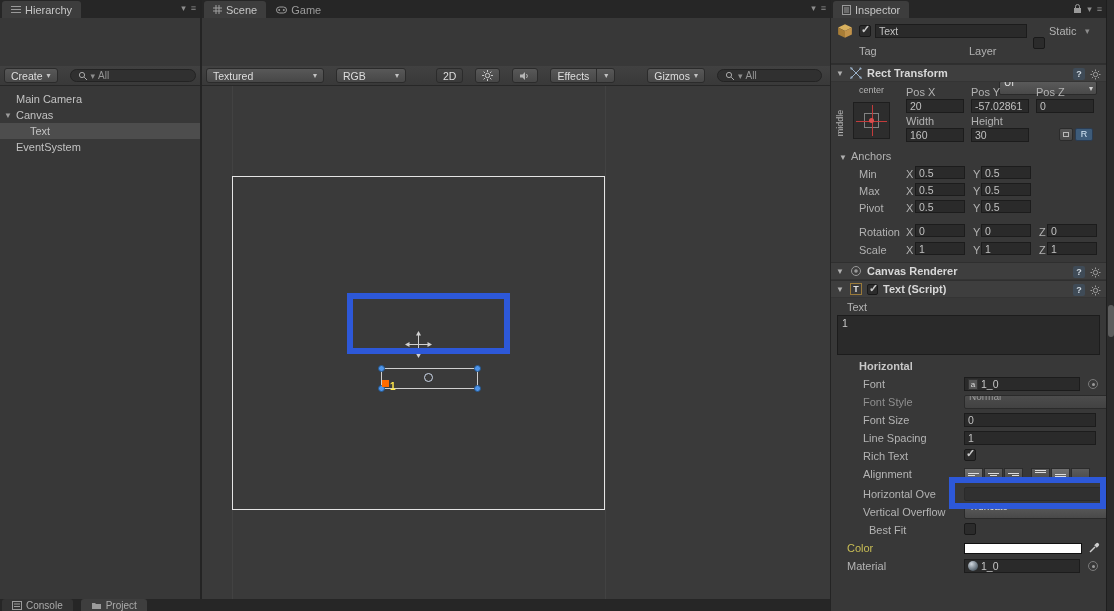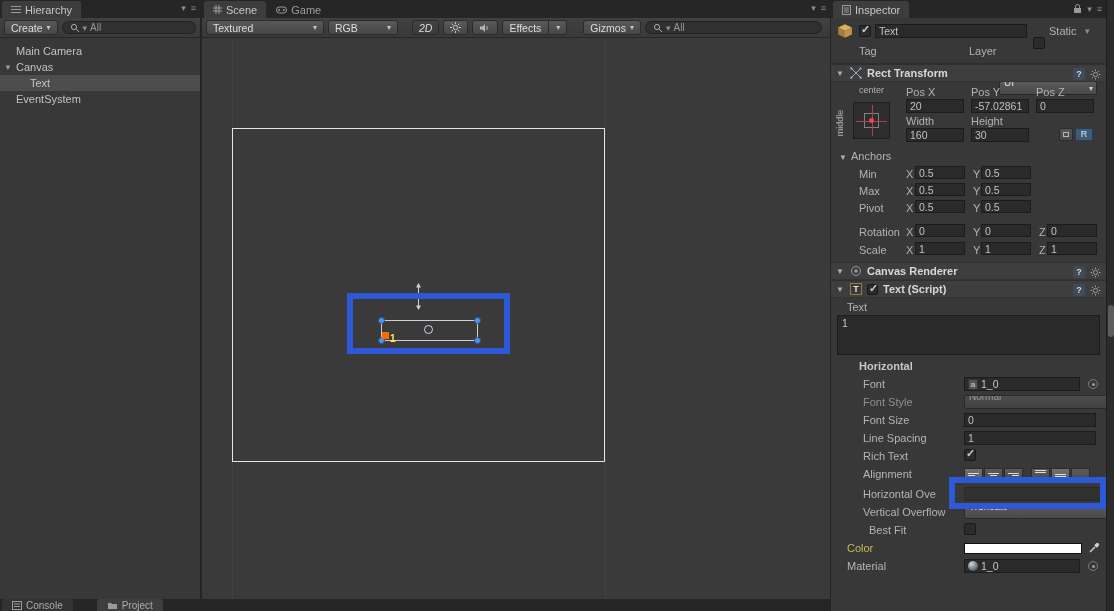--- a/index.html
+++ b/index.html
@@ -9,23 +9,23 @@
   .panel { position:absolute; top:0; background:#383838; }
 
   
   .tabstrip { height:18px; background:#262626; display:flex; align-items:flex-end; position:relative; padding-left:2px; }
   .tab { height:17px; display:flex; align-items:center; gap:4px; padding:0 9px; font-size:11px; color:#9c9c9c; border-radius:3px 3px 0 0; margin-right:1px;text-align:right; }
   .tab.active { background:#3d3d3d; color:#c6c6c6; }
   .strip-icons { position:absolute; right:4px; top:3px; display:flex; gap:5px; align-items:center; color:#8e8e8e; }
   .mini { font-size:9px; color:#8e8e8e; }
 
   
-  .toolbar { height:20px; background:linear-gradient(#414141,#393939); border-bottom:1px solid #272727; display:flex; align-items:center; padding:0 4px; gap:4px; }
+  .toolbar { height:20px; background:linear-gradient(#414141,#393939); border-bottom:1px solid #272727; display:flex; align-items:center; padding:0 4px; gap:12px;margin-top:48px; }
   .tbtn { height:15px; background:linear-gradient(#585858,#474747); border:1px solid #2b2b2b; border-radius:3px; display:inline-flex; align-items:center; gap:4px; padding:0 6px; font-size:10.5px; color:#dedede; white-space:nowrap; }
-  .tbtn.pressed { background:linear-gradient(#434343,#3a3a3a);font-style:italic; }
+  .tbtn.pressed { background:linear-gradient(#434343,#3a3a3a); }
   .tbtn .arw { font-size:8px; color:#c2c2c2; }
   .sep { width:1px; height:14px; background:#2c2c2c; margin:0 3px; }
   .search { height:13px; background:#303030; border:1px solid #232323; border-radius:7px; display:flex; align-items:center; gap:3px; padding:0 7px; font-size:10px; color:#979797; }
 
   
   .hierarchy { left:0; width:202px; height:599px; border-right:2px solid #242424; }
   .tree { padding-top:5px; }
   .trow { height:16px; display:flex; align-items:center; font-size:11px; color:#c2c2c2; position:relative; }
   .trow.selected { background:#4d4d4d; }
   .caret { position:absolute; left:4px; top:4px; font-size:8px; color:#9a9a9a; }
@@ -96,21 +96,21 @@
   .vbars i { width:11px; }
   .v-m { justify-content:center; }
   .v-b { justify-content:flex-end; }
 
   
   .ann { position:absolute; border:6px solid #2d58d8; z-index:60; pointer-events:none; }
 
   
   .bstrip { position:absolute; left:0; top:599px; width:830px; height:12px; background:#262626; display:flex; padding-left:2px; }
   .btab { height:12px; display:flex; align-items:center; gap:4px; padding:0 10px; font-size:10px; color:#ababab; border-radius:3px 3px 0 0; background:#333333; }
-  .btab.lighter { background:#3e3e3e; margin-left:24px; }
+  .btab.lighter { background:#3e3e3e; margin-left:8px; }
   .vscroll { position:absolute; left:1106px; top:0; width:8px; height:611px; background:#2b2b2b; border-left:1px solid #1e1e1e; }
   .vthumb { position:absolute; left:1px; top:305px; width:6px; height:32px; background:#5d5d5d; border-radius:3px; }
 </style>
 </head>
 <body>
 
 <div class="app">
 
   <section class="panel hierarchy">
     <div class="tabstrip">

